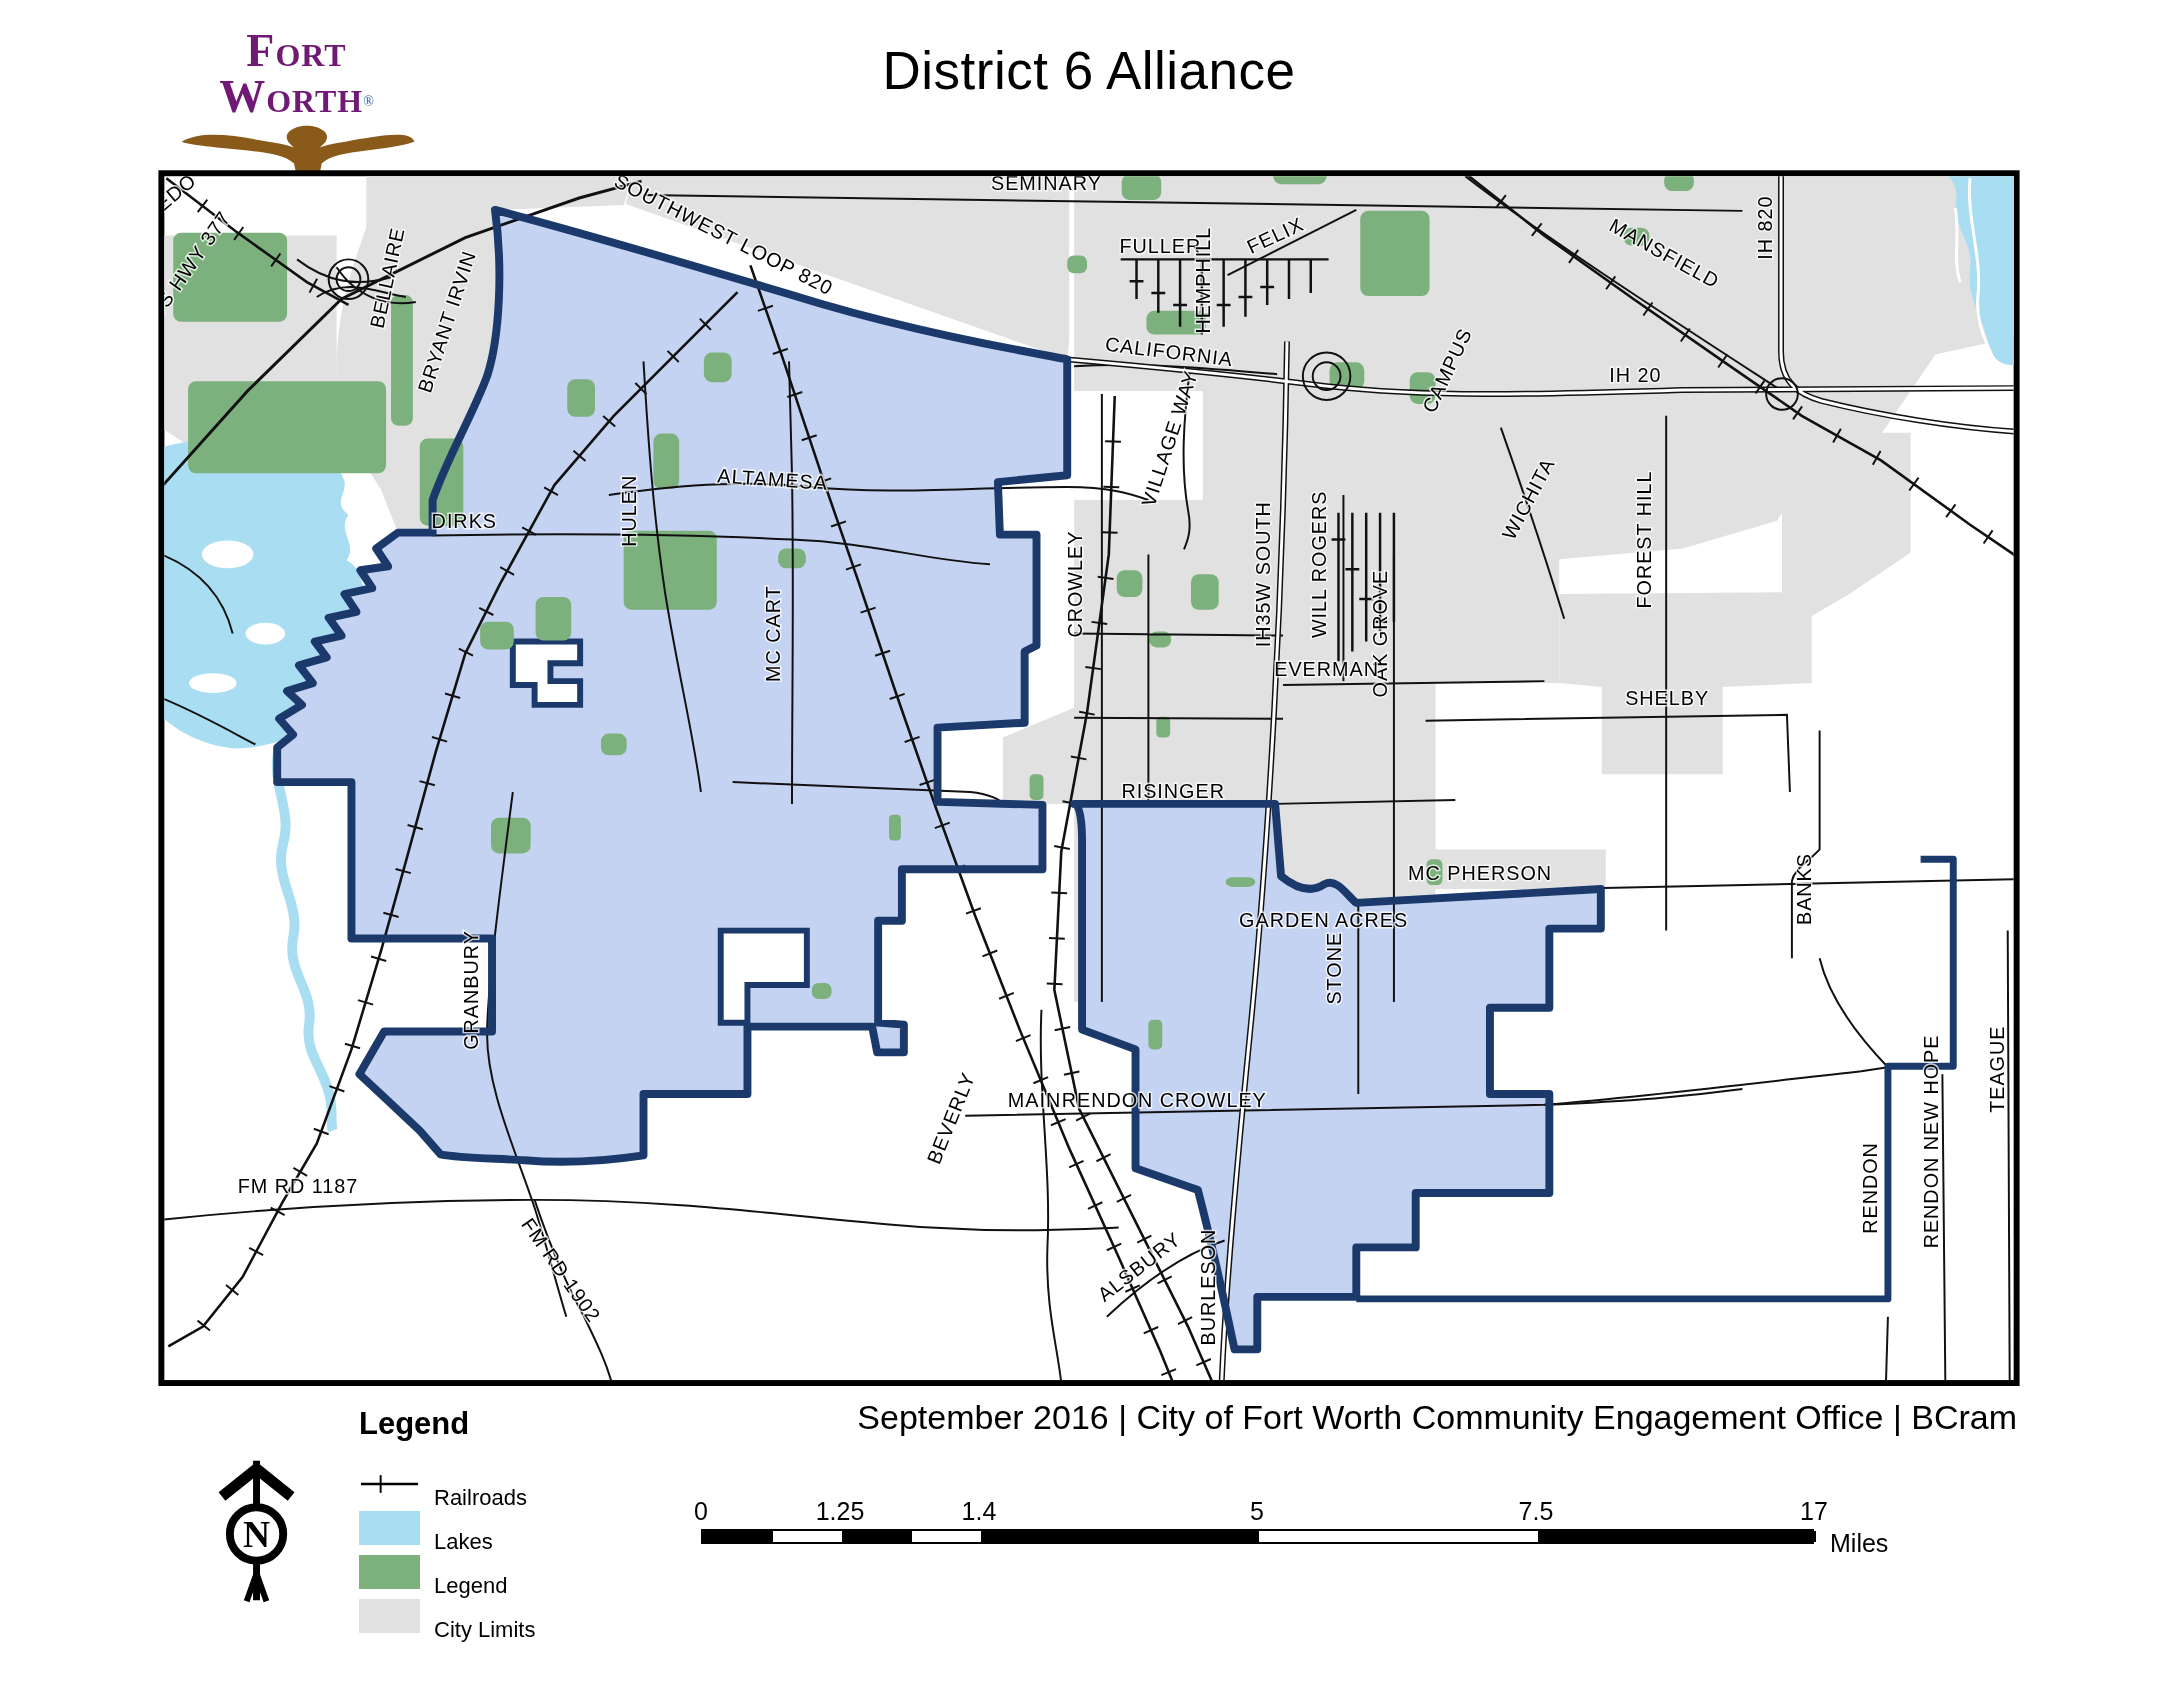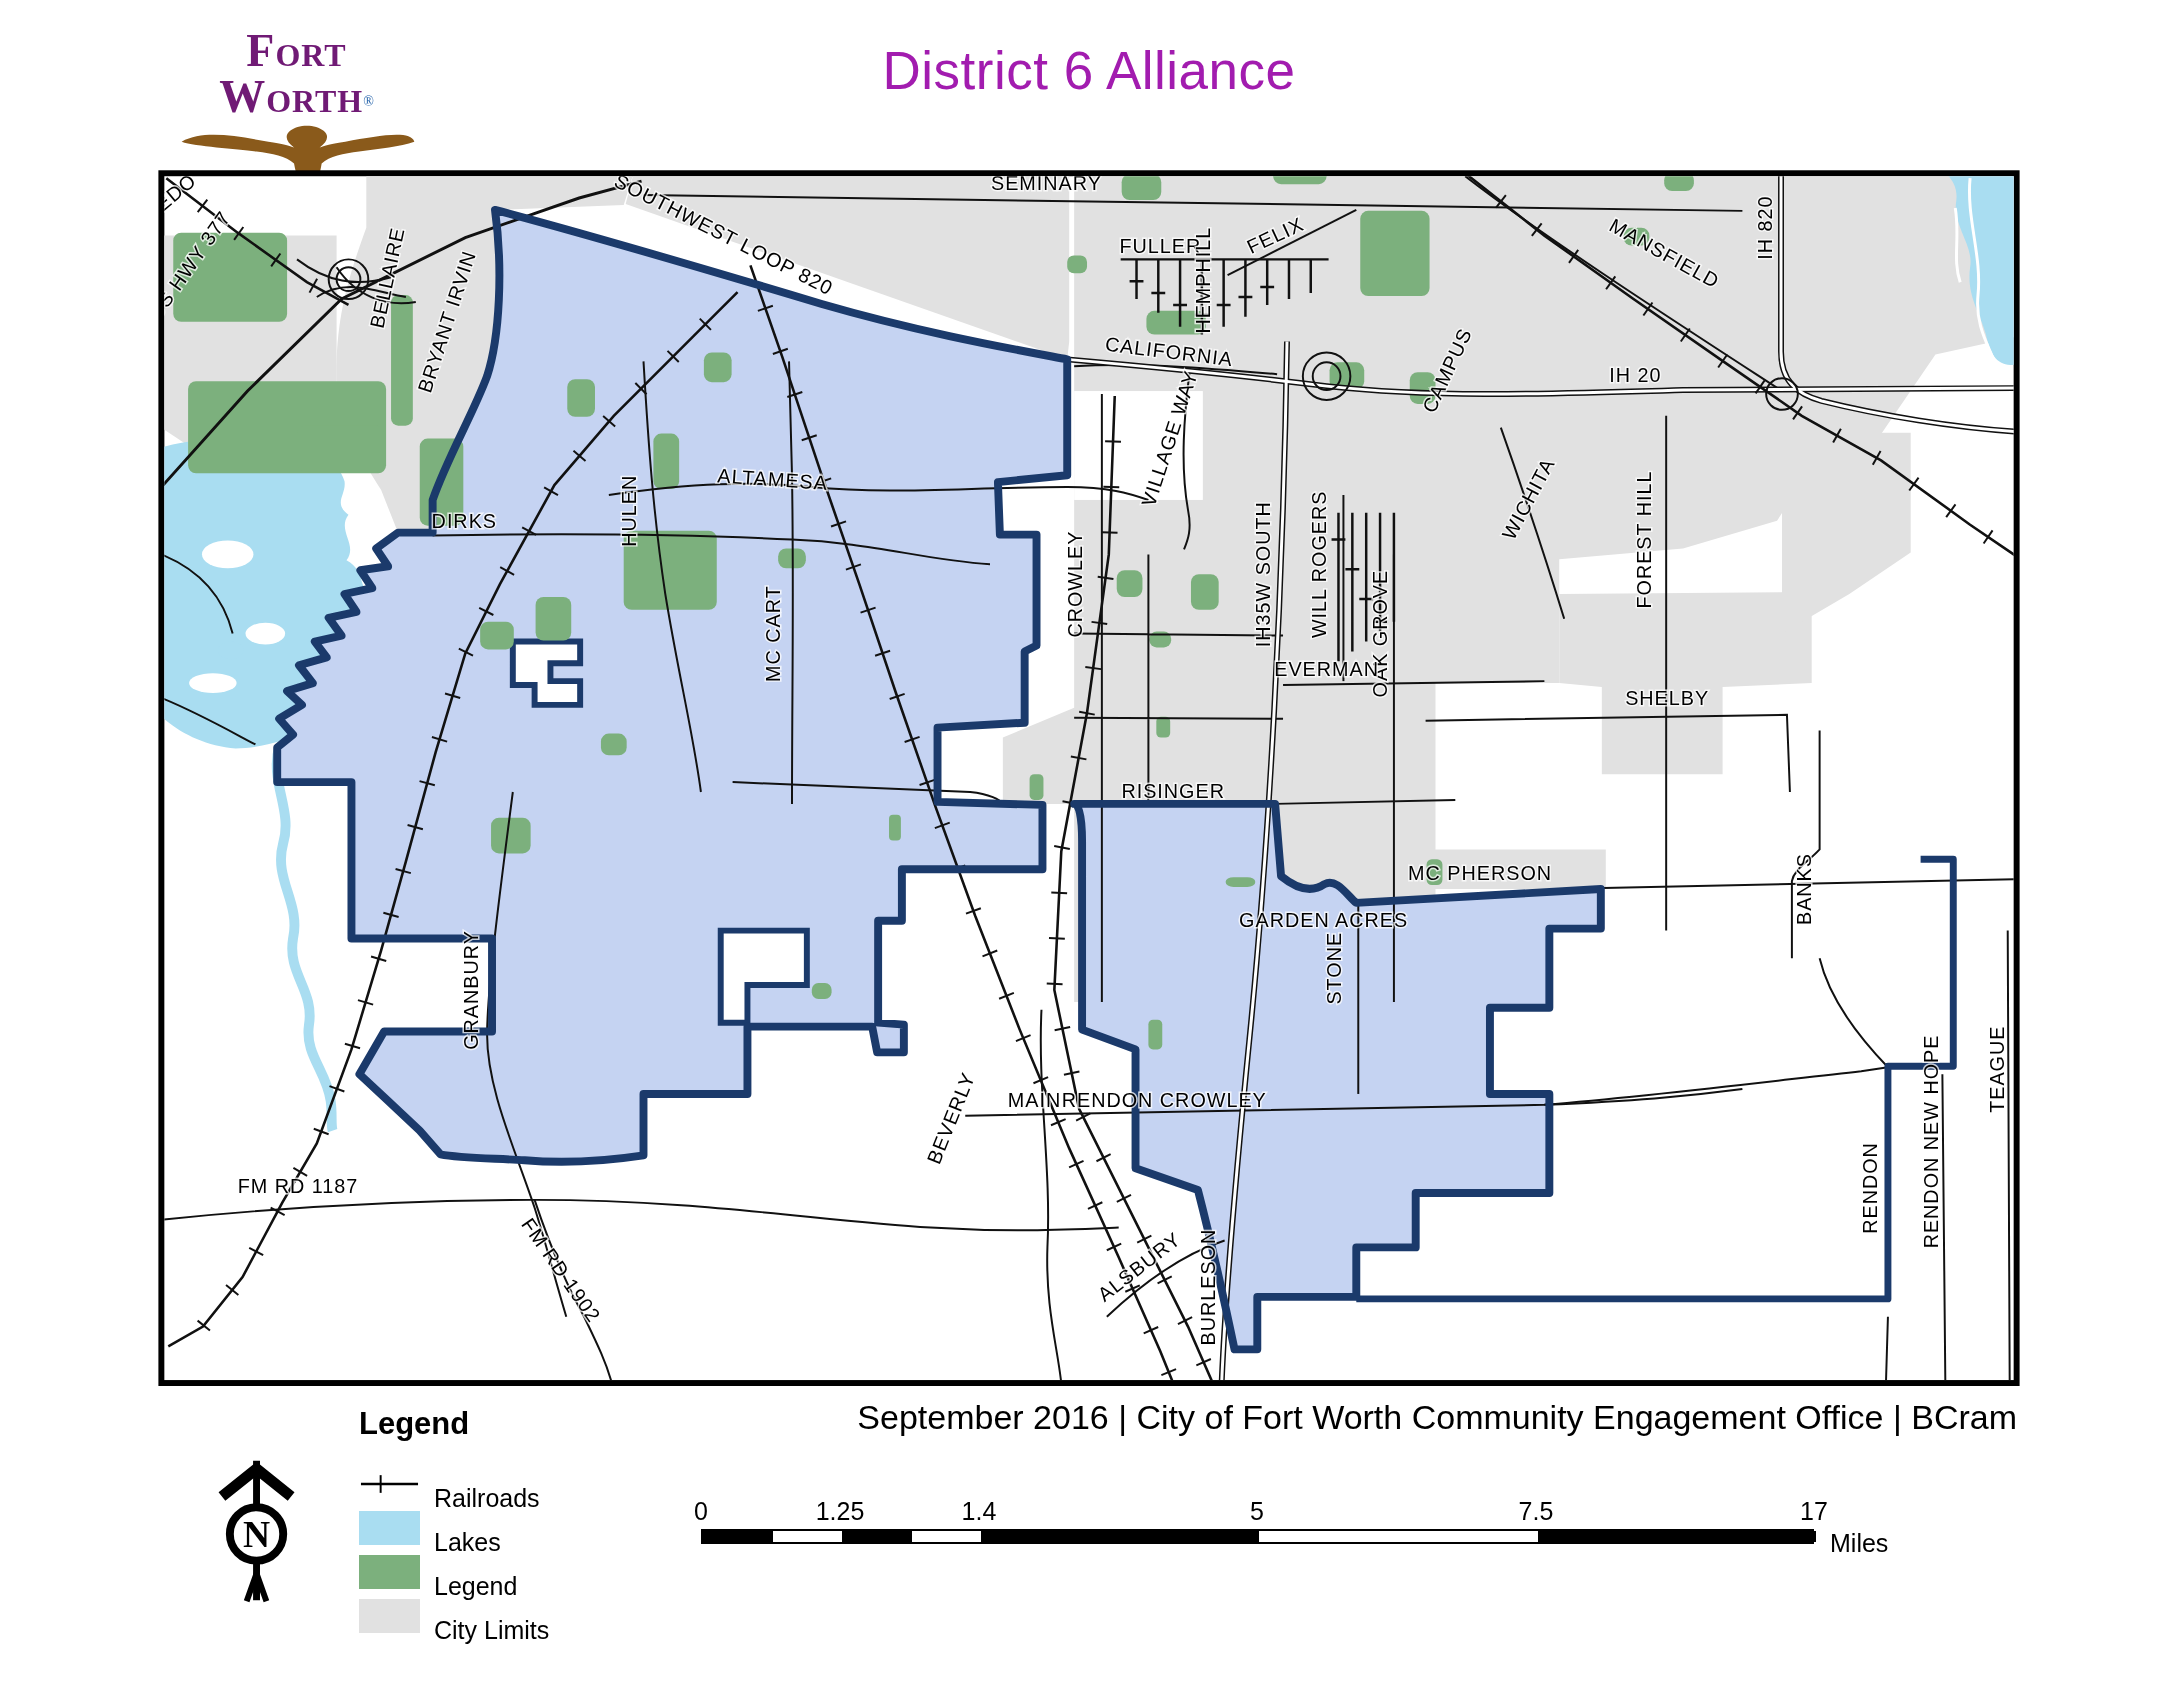--- a/index.html
+++ b/index.html
@@ -4,31 +4,31 @@
 <style>
   html,body{margin:0;padding:0;background:#fff;}
   body{position:relative;width:2178px;height:1683px;overflow:hidden;
        font-family:"Liberation Sans",sans-serif;color:#000;}
   
   #logo{position:absolute;left:168px;top:28px;width:257px;text-align:center;}
   #logo .wordmark{font-family:"Liberation Serif",serif;font-variant:small-caps;
       font-weight:bold;font-size:46px;letter-spacing:1px;color:#701a75;line-height:1;}
   #logo .reg{font-size:14px;vertical-align:super;color:#1f5fa8;font-family:"Liberation Serif",serif;}
   #page-title{position:absolute;left:0;right:0;top:40px;text-align:center;
-      font-size:53px;letter-spacing:0.5px;color:#a21caf;}
+      font-size:53px;letter-spacing:0.5px;color:#000000;}
   
   #map-wrap{position:absolute;left:0;top:0;width:2178px;height:1683px;}
   
   #attribution{position:absolute;right:161px;top:1398px;font-size:34px;color:#000;}
   #legend{position:absolute;left:359px;top:1406px;}
   #legend h2{font-size:31px;margin:0 0 20px 0;font-weight:bold;}
   .legend-row{display:flex;align-items:center;height:44px;}
   .legend-sym{width:61px;height:34px;margin-right:14px;flex:0 0 61px;position:relative;}
   .legend-sym svg{position:absolute;left:0;top:0;}
-  .legend-label{font-size:25px;margin-top:28px;}
+  .legend-label{font-size:22px;margin-top:28px;}
   
   #north{position:absolute;left:210px;top:1447px;width:99px;height:168px;}
   
   #scalebar{position:absolute;left:701px;top:1497px;width:1188px;height:59px;}
   #sb-labels{position:absolute;left:0;top:0;width:1113px;height:28px;}
   #sb-labels span{position:absolute;transform:translateX(-50%);font-size:25px;}
   #sb-bar{position:absolute;left:0;top:32px;width:1113px;height:15px;border:2px solid #000;box-sizing:border-box;}
   #sb-bar div{position:absolute;top:0;bottom:0;}
   #sb-unit{position:absolute;left:1129px;top:32px;font-size:25px;white-space:nowrap;}
 </style>

